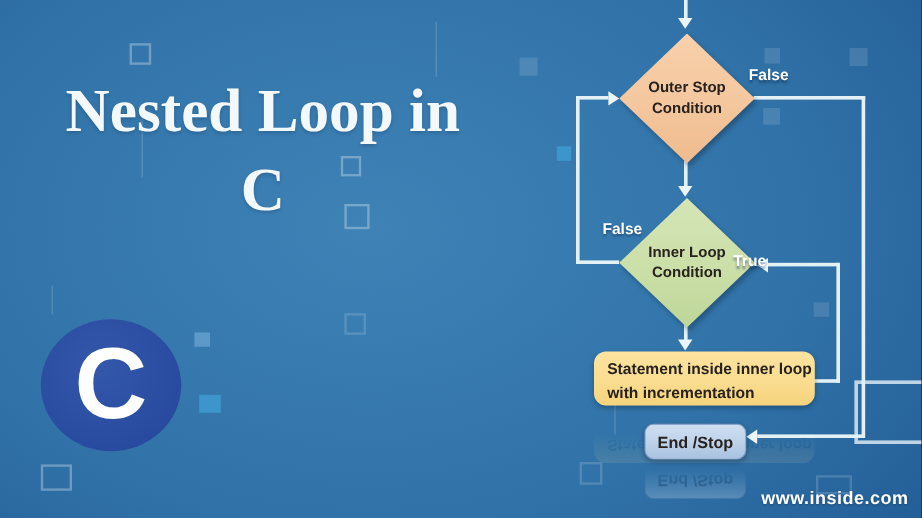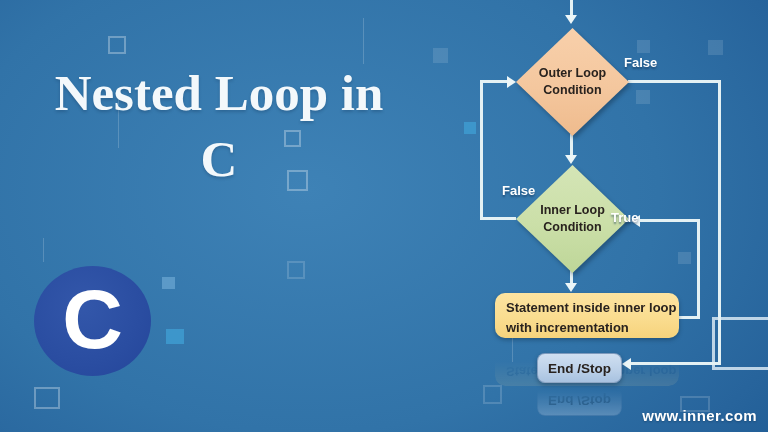--- a/index.html
+++ b/index.html
@@ -119,21 +119,21 @@
   <div class="ah left" style="left:631px;top:214.5px;"></div>
   <div class="ah left" style="left:622px;top:357.5px;"></div>
 
   <div class="node-rect statement reflection stmt" style="top:341px;">
     <div>Statement inside inner loop</div>
     <div>with incrementation</div>
   </div>
 
   <div class="dshadow" style="left:516px;top:28px;width:113px;height:108px;">
     <div class="diamond outer">
-      <span>Outer Loop</span>
+      <span>Outer Stop</span>
       <span>Condition</span>
     </div>
   </div>
 
   <div class="dshadow" style="left:516px;top:165px;width:113px;height:108px;">
     <div class="diamond inner">
       <span>Inner Loop</span>
       <span>Condition</span>
     </div>
   </div>
@@ -147,15 +147,15 @@
     <span>End /Stop</span>
   </div>
   <div class="node-rect endnode reflection" style="top:386px;">
     <span>End /Stop</span>
   </div>
 
   <div class="edge-label" style="left:624px;top:55px;">False</div>
   <div class="edge-label" style="left:502px;top:183px;">False</div>
   <div class="edge-label" style="left:611px;top:186px;margin-top:24px;">True</div>
 
-  <div class="watermark">www.inner.com</div>
+  <div class="watermark">www.inside.com</div>
 
 </div>
 
 </body></html>

